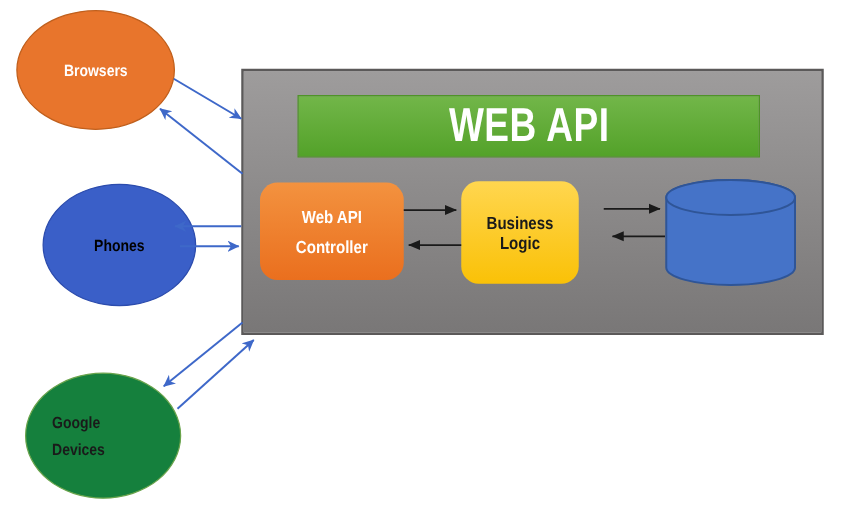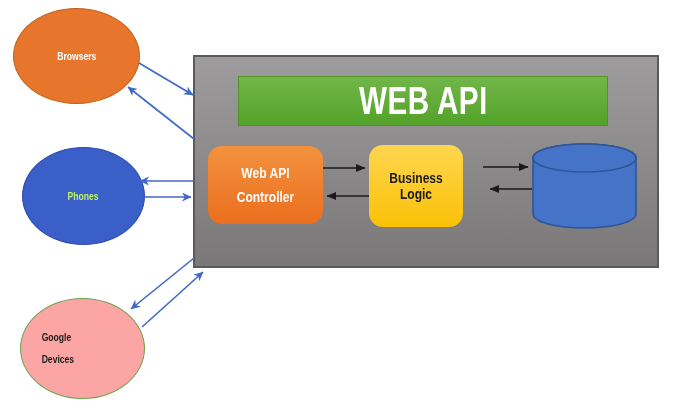--- a/index.html
+++ b/index.html
@@ -4,33 +4,33 @@
 <style>
   html,body { margin:0; padding:0; background:#ffffff; }
   .canvas {
     position:relative; width:680px; height:411px; background:#ffffff;
     font-family:"Liberation Sans", sans-serif; overflow:hidden;
   }
   
   .node-ellipse {
     position:absolute; border-radius:50%;
     display:flex; align-items:center; justify-content:center;
-    font-weight:bold; font-size:10px;
+    font-weight:bold; font-size:13px;
   }
   .ellipse-browsers {
     left:13px; top:8px; width:125px; height:94px;
     background:#E8752C; border:1.5px solid #C05F1C; color:#ffffff;
   }
   .ellipse-phones {
-    left:22px; top:147px; width:121px; height:96px;
-    background:#3A5FC8; border:1.5px solid #2C4CAD; color:#bef264;
+    left:34px; top:147px; width:121px; height:96px;
+    background:#3A5FC8; border:1.5px solid #2C4CAD; color:#000000;
   }
   .ellipse-google {
     left:20px; top:298px; width:123px; height:99px;
-    background:#fca5a5; border:1.5px solid #6AA44C; color:#1A1A1A;
+    background:#15803d; border:1.5px solid #6AA44C; color:#1A1A1A;
     justify-content:flex-start;
   }
   .ellipse-google .two-line { padding-left:24px; line-height:22px; }
   .condensed { transform:scaleX(0.86); transform-origin:center; }
   .condensed-left { transform:scaleX(0.86); transform-origin:left center; }
 
   
   .panel {
     position:absolute; left:193px; top:55px; width:466px; height:213px;
     background:linear-gradient(#9E9C9C,#797777); border:2px solid #5B5959;

